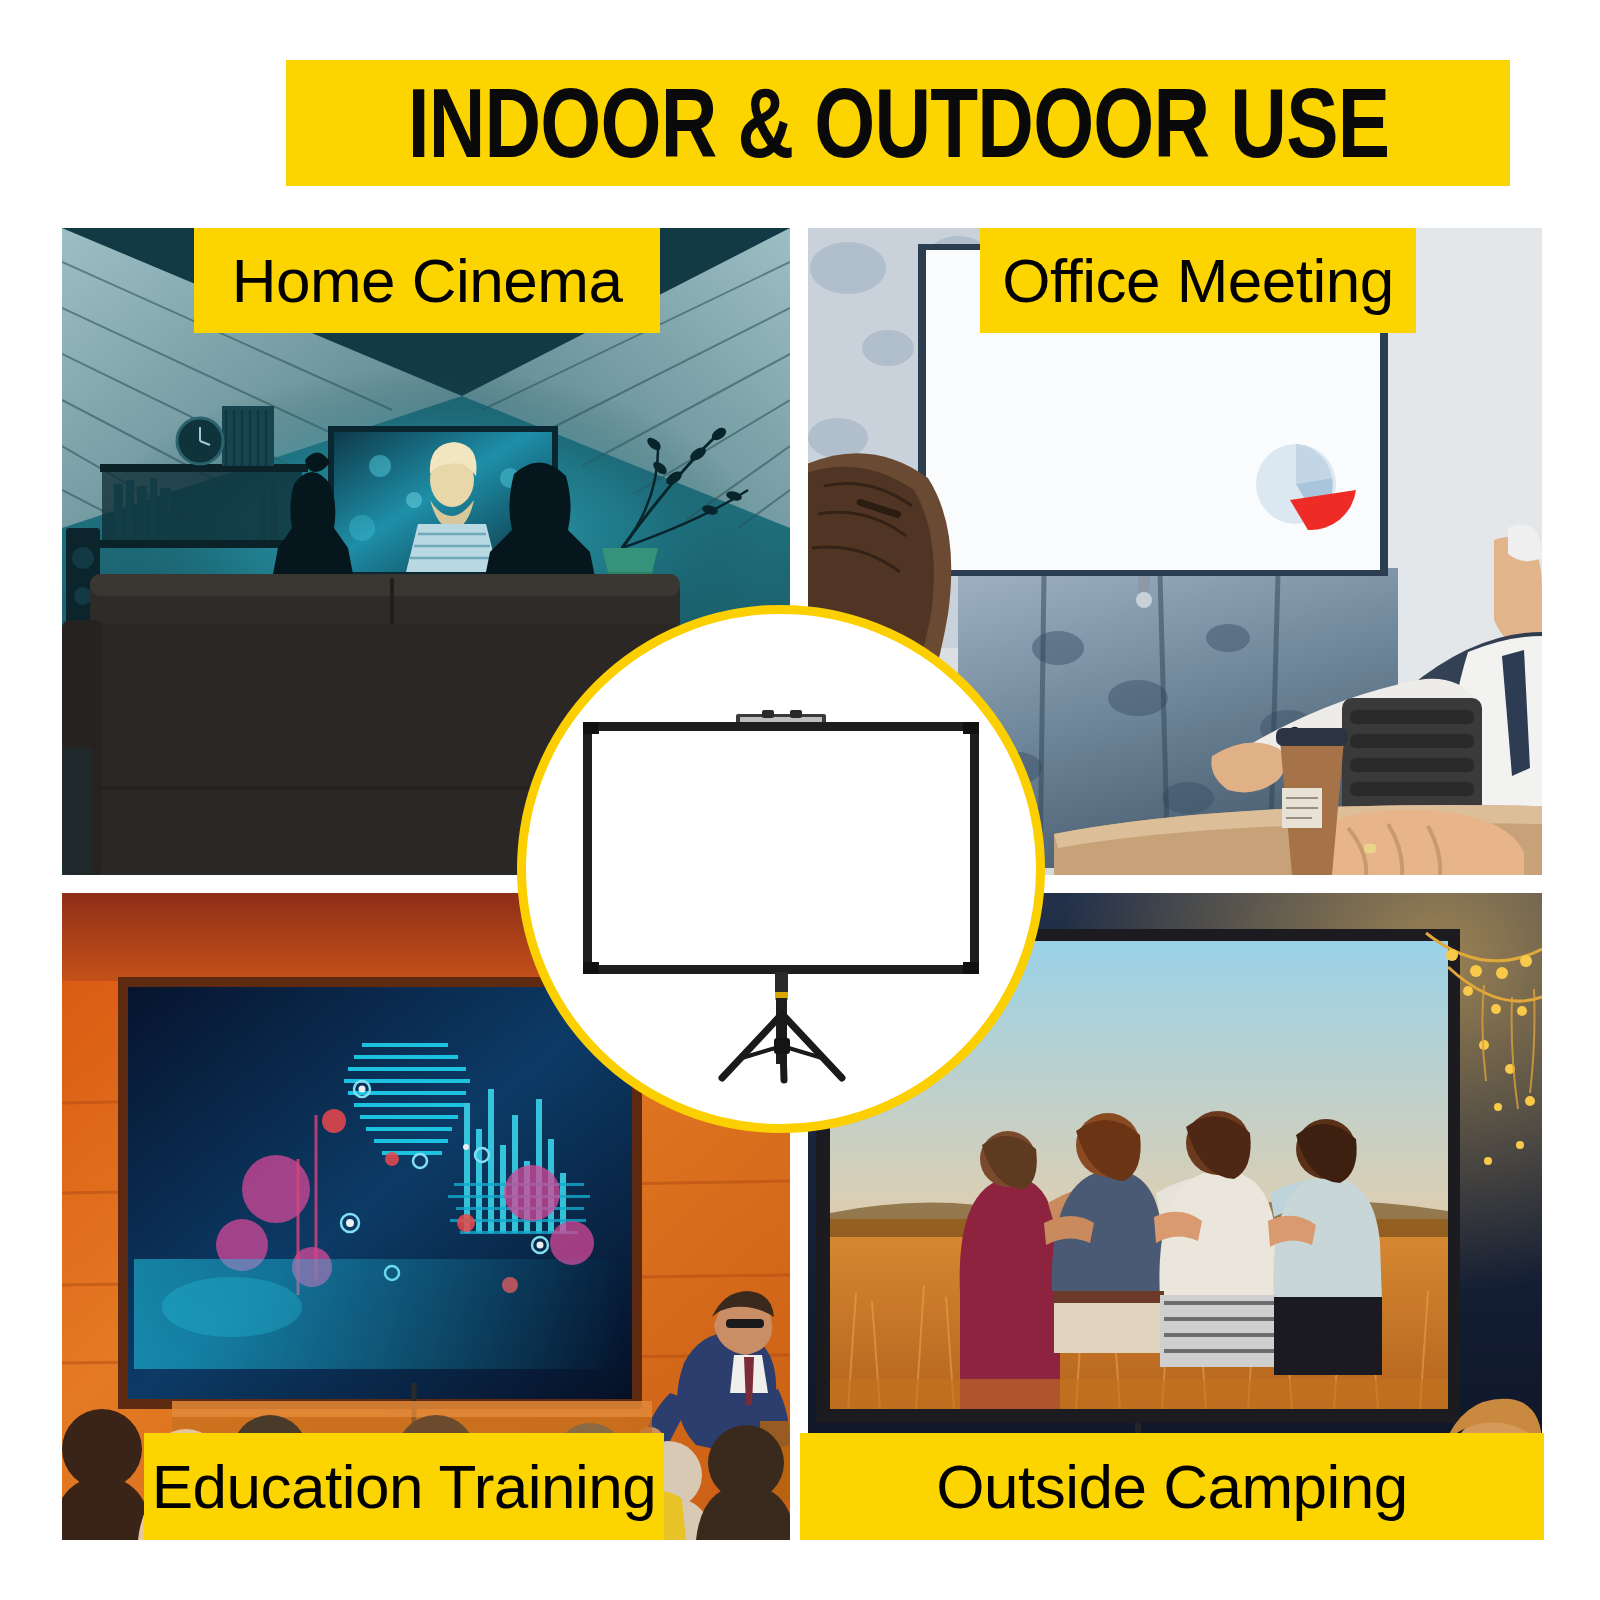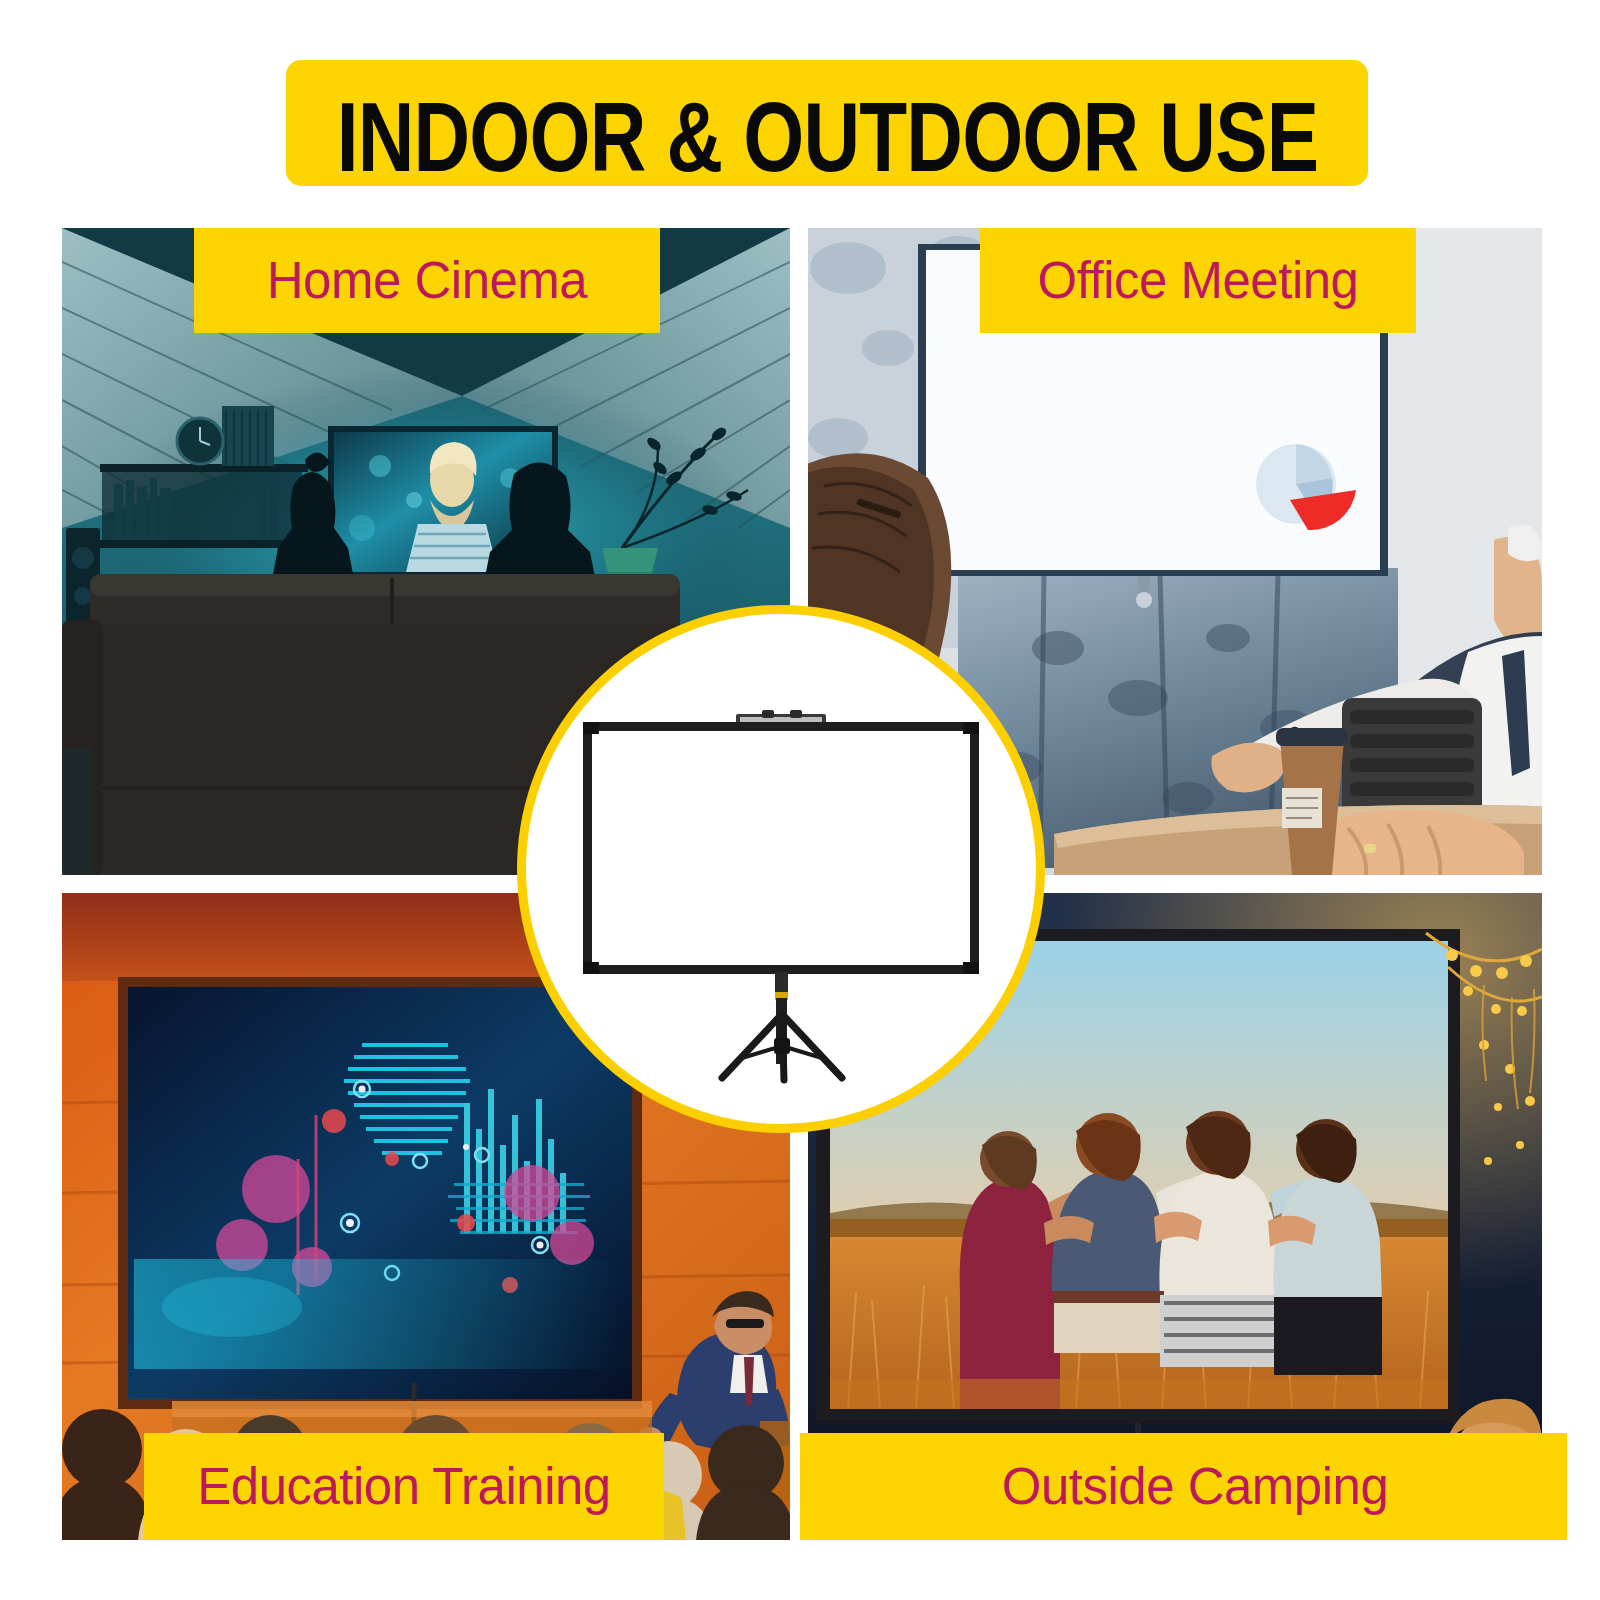--- a/index.html
+++ b/index.html
@@ -1,22 +1,22 @@
 <!DOCTYPE html>
 <html><head>
 <meta charset="utf-8">
 <style>
   html,body{margin:0;padding:0;background:#ffffff;}
   body{width:1600px;height:1600px;position:relative;overflow:hidden;
        font-family:"Liberation Sans","DejaVu Sans",sans-serif;}
 
   
   #title-banner{
-    position:absolute;left:286px;top:60px;width:1082px;height:126px;
-    background:#FCD400;display:flex;align-items:flex-end;justify-content:center;border-radius:15px;
+    position:absolute;left:286px;top:60px;width:1224px;height:126px;
+    background:#FCD400;display:flex;align-items:center;justify-content:center;
   }
   #title-text{
     font-family:"Liberation Sans Narrow","Liberation Sans",sans-serif;
     font-weight:bold;font-size:98px;line-height:1;color:#0a0a0a;
     letter-spacing:-1px;transform:scaleX(0.80);transform-origin:center;
     white-space:nowrap;
   }
 
   
   .photo{position:absolute;overflow:hidden;}
@@ -25,27 +25,27 @@
   #photo-education        {left:62px;  top:893px; width:728px; height:647px;}
   #photo-camping          {left:808px; top:893px; width:734px; height:647px;}
   .photo svg{display:block;width:100%;height:100%;}
 
   
   .caption{
     position:absolute;background:#FCD400;display:flex;
     align-items:center;justify-content:center;
   }
   .caption span{
-    font-size:51px;line-height:1;color:#be185d;white-space:nowrap;
+    font-size:62px;line-height:1;color:#000000;white-space:nowrap;
     letter-spacing:-0.5px;
   }
   #caption-home-cinema   {left:194px; top:228px; width:466px; height:105px;}
   #caption-office-meeting{left:940px; top:228px; width:436px; height:105px;margin-left:40px;}
   #caption-education     {left:144px; top:1433px;width:520px; height:107px;}
-  #caption-camping       {left:800px; top:1433px;width:744px; height:107px;padding-left:23px;}
+  #caption-camping       {left:800px; top:1433px;width:744px; height:107px;}
 
   
   #product-circle{
     position:absolute;left:517px;top:605px;width:528px;height:528px;
     border-radius:50%;background:#ffffff;border:9px solid #FBCF00;
     box-sizing:border-box;overflow:hidden;
   }
   #product-circle svg{display:block;width:100%;height:100%;}
 </style>
 </head>

